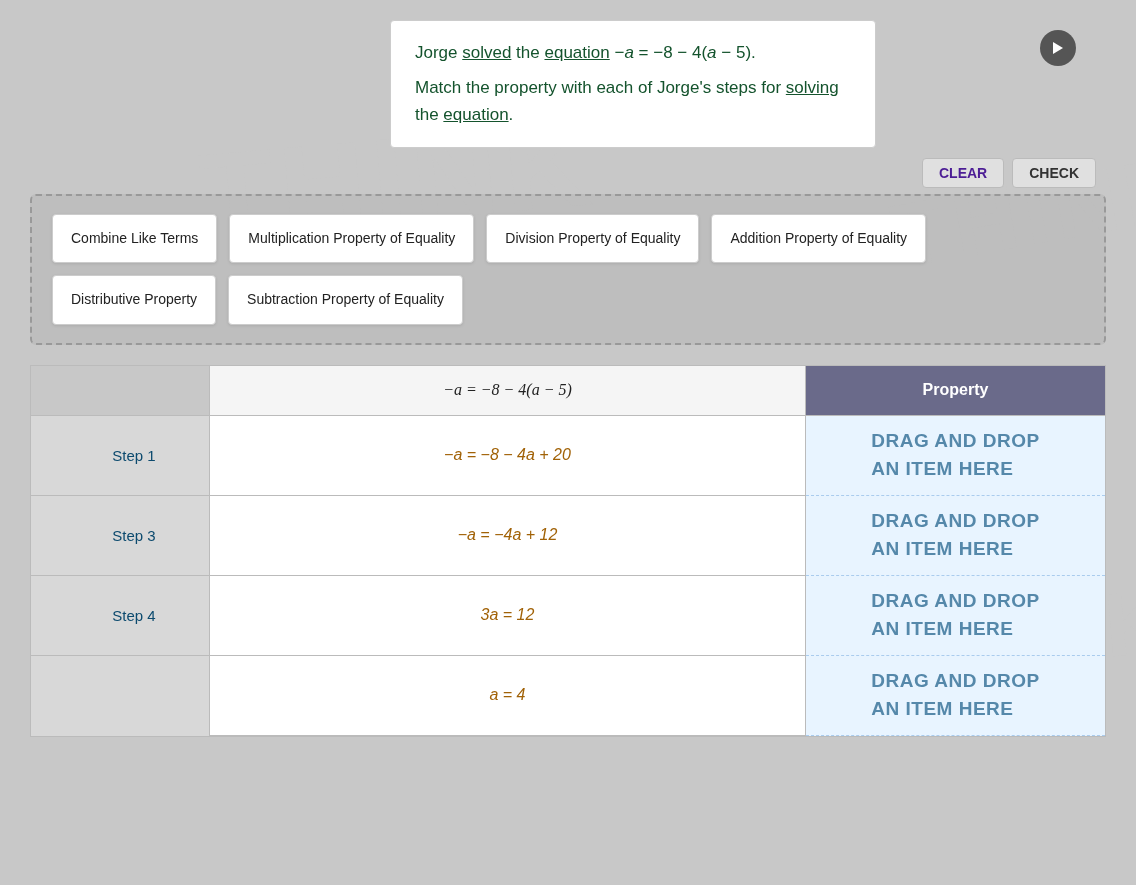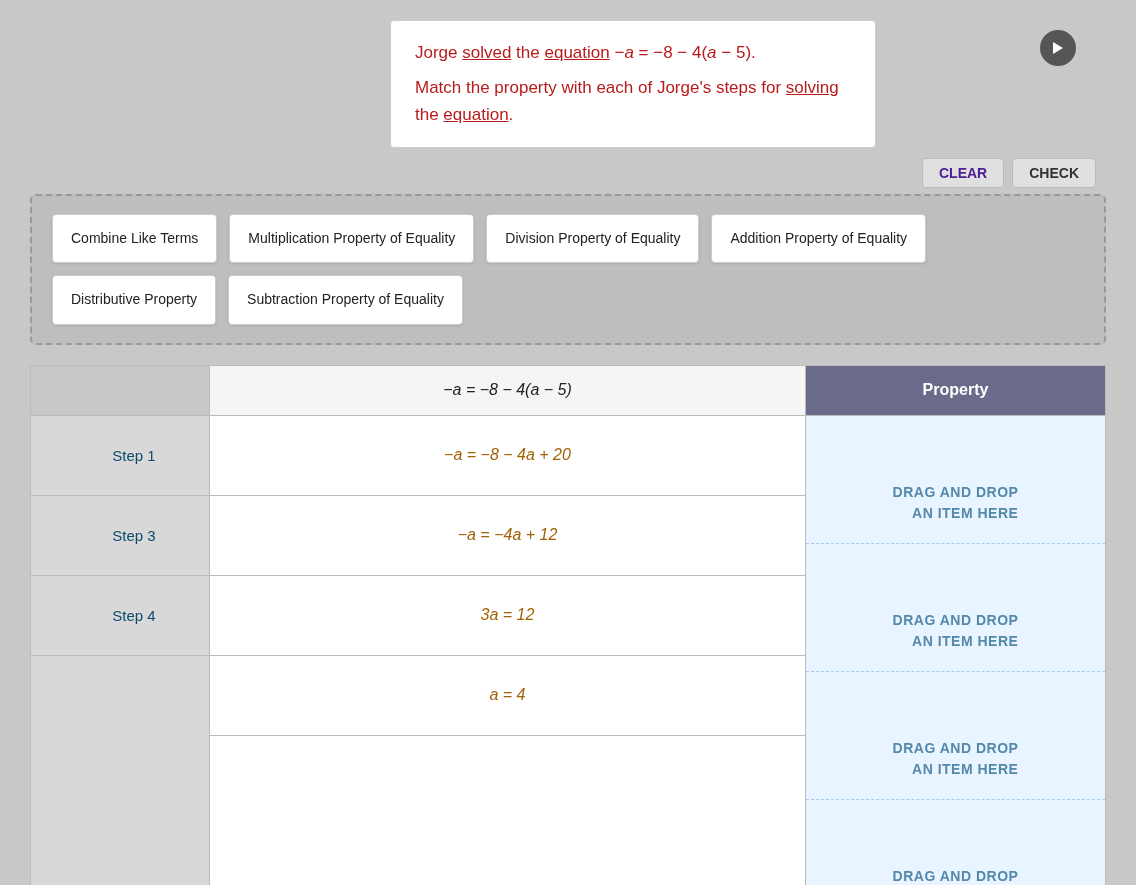--- a/index.html
+++ b/index.html
@@ -53,21 +53,21 @@
       background: white;
       border: 1px solid #ccc;
       border-radius: 4px;
       padding: 18px 24px;
       margin-left: 180px;
       margin-right: 120px;
       margin-bottom: 10px;
     }
     .problem-box p {
       font-size: 17px;
-      color: #b91c1c;
+      color: #14532d;
       line-height: 1.6;
     }
     .problem-box p span.underline {
       text-decoration: underline;
     }
     .audio-btn {
       width: 36px;
       height: 36px;
       border-radius: 50%;
       background: #555;
@@ -168,20 +168,21 @@
     .steps-middle .eq-header {
       height: 50px;
       background: #f5f5f5;
       border-bottom: 1px solid #bbb;
       display: flex;
       align-items: center;
       justify-content: center;
       font-size: 16px;
       font-style: italic;
       color: #222;
+      font-family: Liberation Serif, serif;
     }
     .steps-middle .eq-row {
       height: 80px;
       border-bottom: 1px solid #bbb;
       display: flex;
       align-items: center;
       justify-content: center;
       font-size: 16px;
       color: #a16207;
       font-style: italic;
@@ -205,26 +206,25 @@
       font-weight: bold;
       color: white;
     }
     .steps-right .prop-row {
       height: 80px;
       border-bottom: 1px dashed #aaccee;
       display: flex;
       align-items: center;
       justify-content: center;
       color: #5588aa;
-      font-size: 14px;
-      font-weight: bold;
-      text-align: right;
+      font-size: 19px;
+      font-weight: bold;
+      text-align: left;
       line-height: 1.5;
       letter-spacing: 0.5px;
-      margin-top: 48px;
     }
   </style>
 </head>
 <body>
 
 <div class="watermark watermark-top">THINK</div>
 <div class="watermark watermark-right">THINK</div>
 <div class="watermark watermark-bottom-right">THINK</div>
 
 <div class="main-container">

